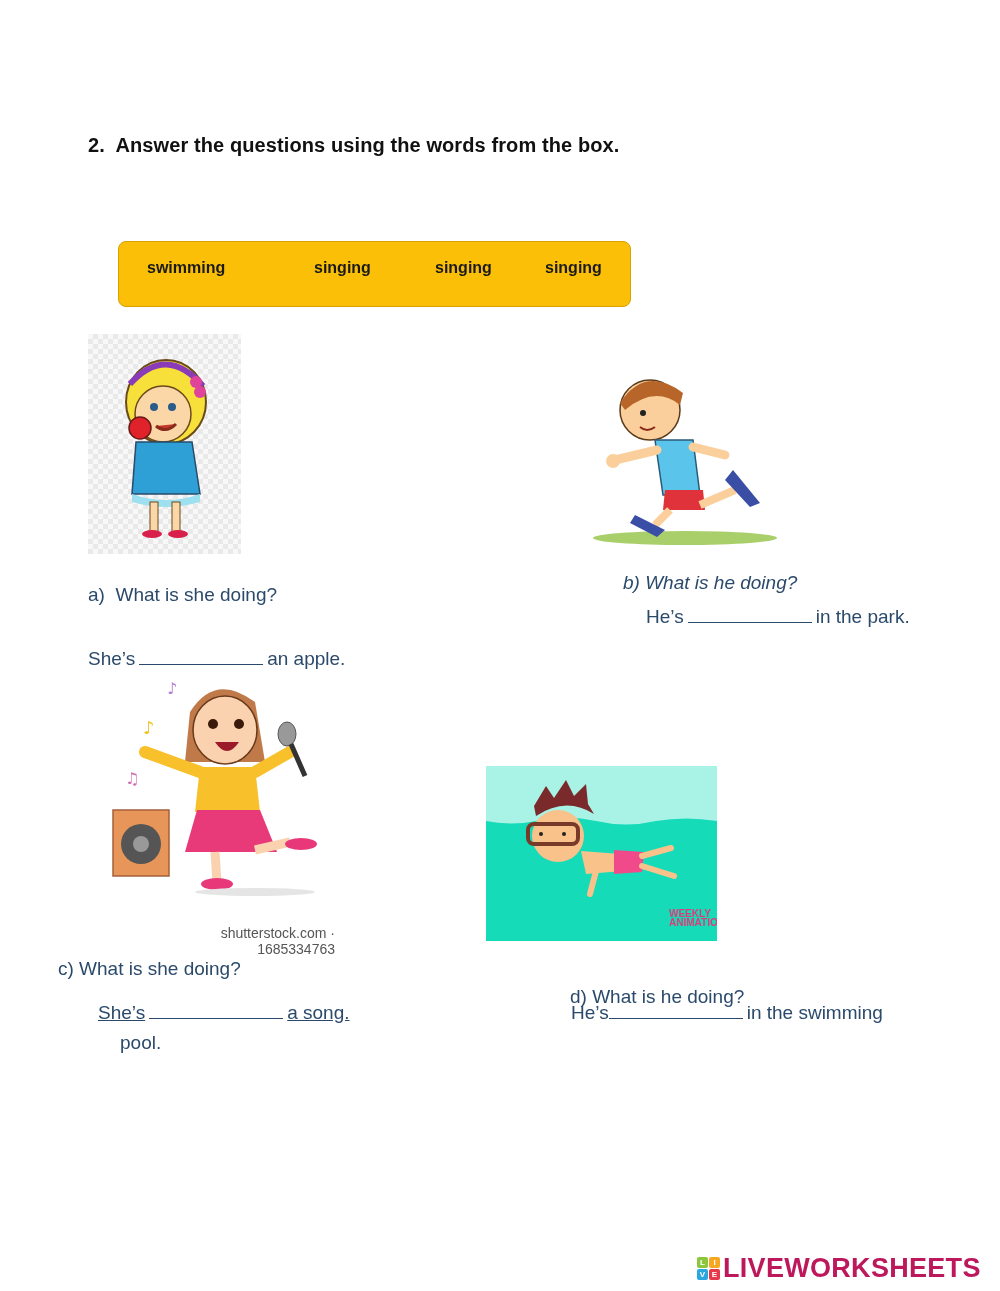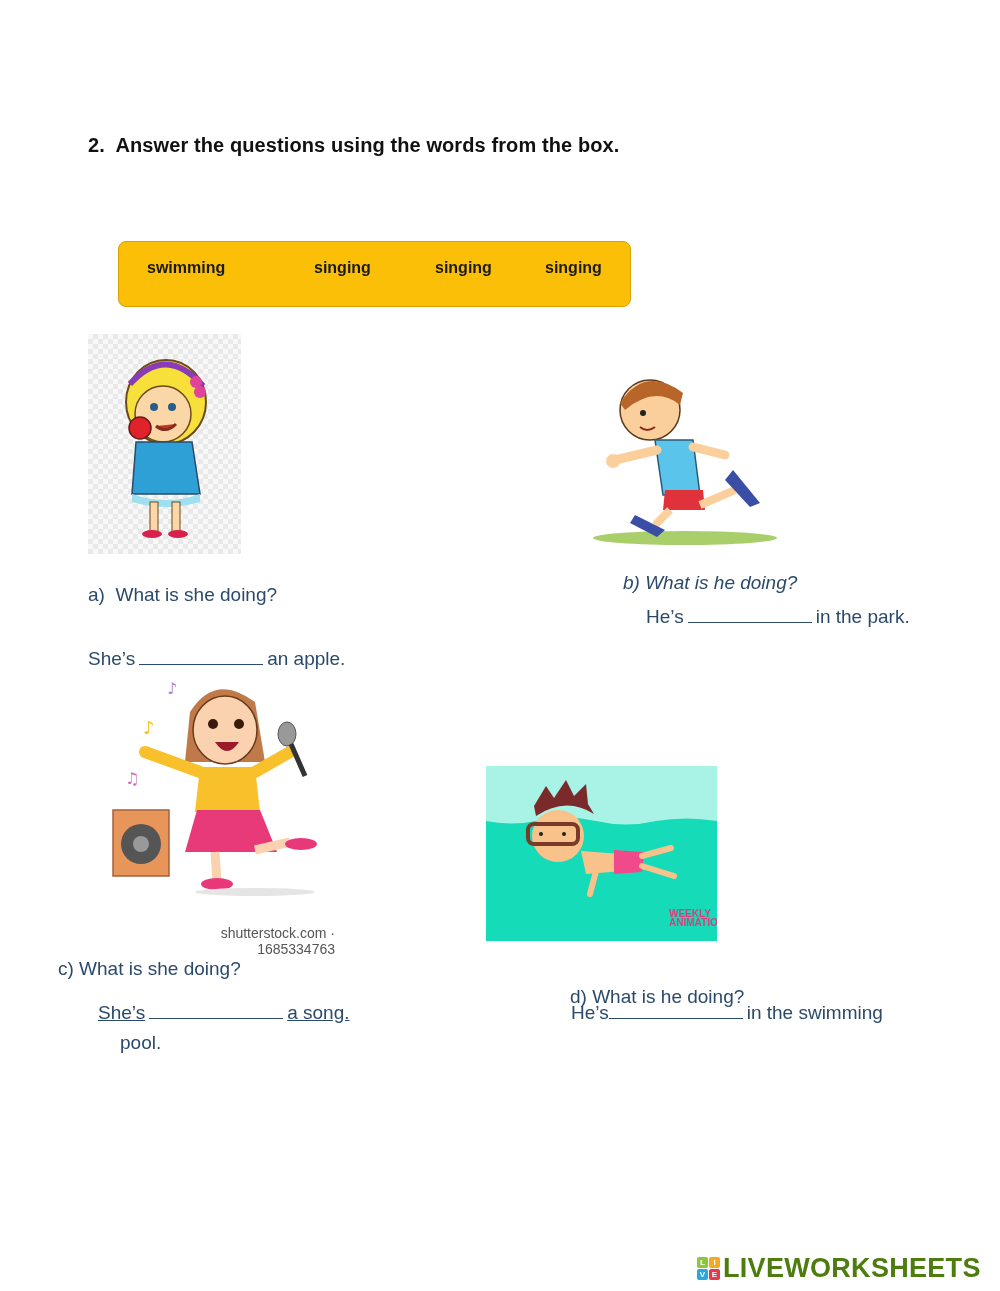--- a/index.html
+++ b/index.html
@@ -9,21 +9,21 @@
   .heading { left:88px; top:134px; font-size:20px; font-weight:bold; color:#111; letter-spacing:0.1px; }
   .wordbox { left:118px; top:241px; width:513px; height:66px; background:#fbbf07; border:1.5px solid #d9a000;
              border-radius:8px; box-sizing:border-box; }
   .word { position:absolute; top:17px; font-size:16px; font-weight:bold; color:#1a1a1a; }
   .q { font-size:19px; color:#2b4a6b; }
   .blank { display:inline-block; border-bottom:1.5px solid #2b4a6b; height:16px; vertical-align:baseline; margin:0 4px; }
   .img { position:absolute; }
   .logo { left:697px; top:1253px; display:flex; align-items:center; }
   .logo-grid { display:grid; grid-template-columns:11px 11px; grid-template-rows:11px 11px; gap:1px; margin-right:3px; }
   .logo-grid span { font-size:8px; font-weight:bold; color:#fff; display:flex; align-items:center; justify-content:center; border-radius:2px; }
-  .logo-text { font-size:27px; font-weight:bold; color:#4d7c0f; letter-spacing:0.3px; }
+  .logo-text { font-size:27px; font-weight:bold; color:#be185d; letter-spacing:0.3px; }
 </style>
 </head>
 <body>
 
 <div class="abs heading">
   <span>2.</span>&nbsp;
   <span>Answer the questions using the words from the box.</span>
 </div>
 
 <div class="abs wordbox">

